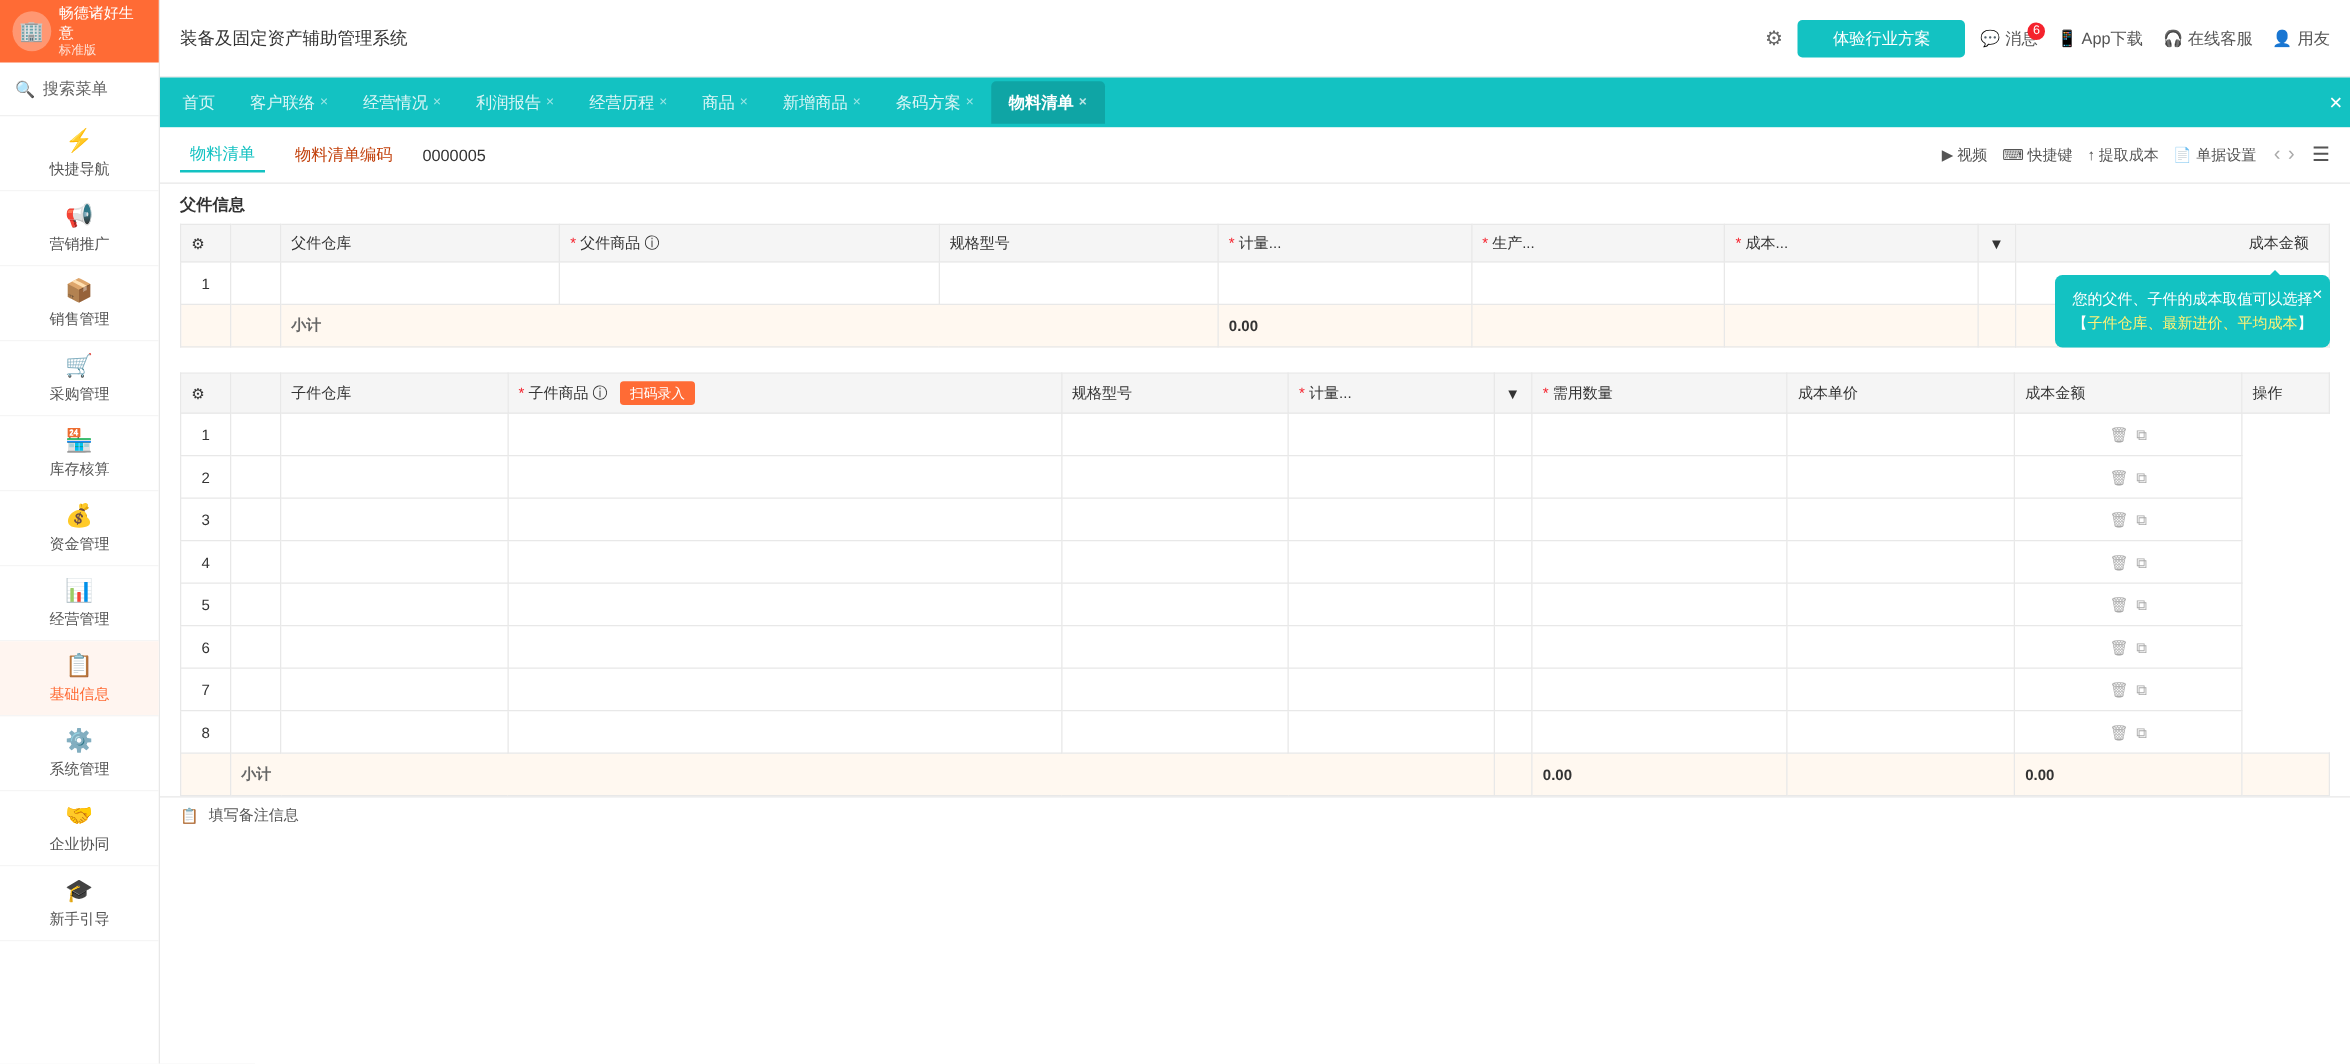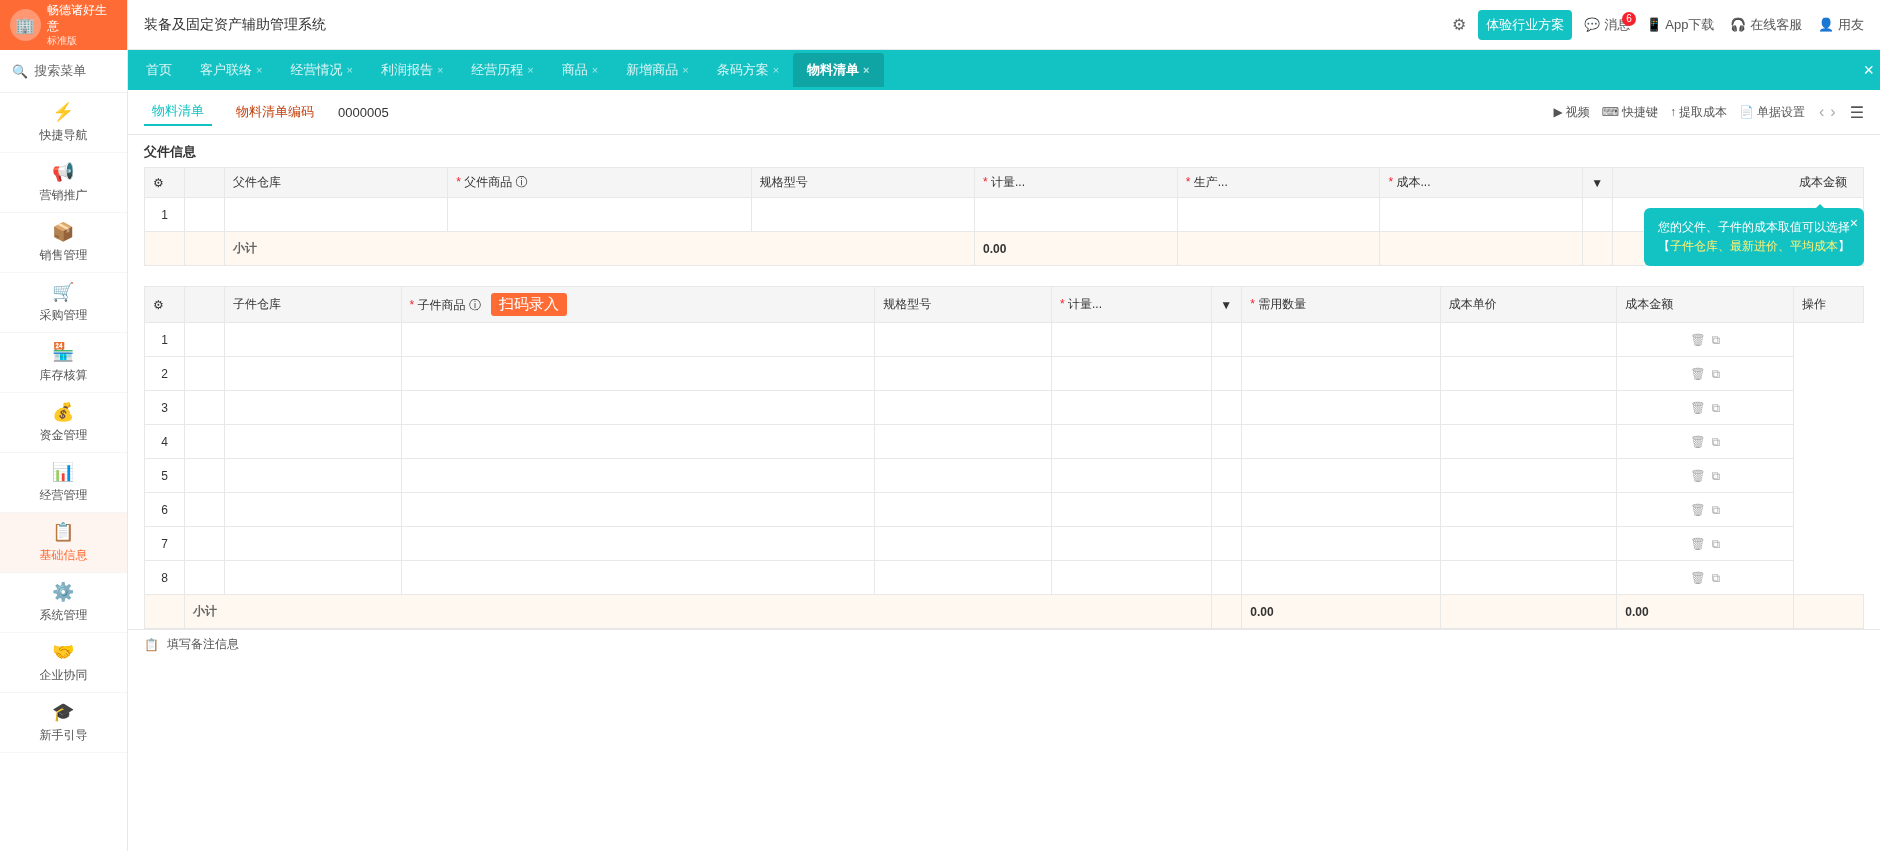--- a/index.html
+++ b/index.html
@@ -68,33 +68,33 @@
     .main {
       flex: 1;
       display: flex;
       flex-direction: column;
       overflow: hidden;
     }
 
     
     .topbar {
       background: #fff;
-      height: 50px;
+      height: 62px;
       display: flex;
       align-items: center;
       padding: 0 16px;
       border-bottom: 1px solid #e8e8e8;
       gap: 12px;
     }
     .topbar-title { font-size: 14px; color: #333; flex: 1; }
     .topbar-btn {
       background: #13c2c2;
       color: #fff;
       border: none;
-      padding: 6px 8px;
+      padding: 6px 28px;
       border-radius: 4px;
       cursor: pointer;
       font-size: 13px;
     }
     .topbar-settings { color: #666; cursor: pointer; font-size: 16px; }
     .topbar-right { display: flex; align-items: center; gap: 16px; color: #555; font-size: 13px; }
     .topbar-badge { position: relative; display: inline-block; }
     .badge-dot {
       position: absolute;
       top: -4px;
@@ -191,21 +191,21 @@
       font-weight: bold;
     }
     .subtotal-label { color: #666; }
     .col-num { width: 40px; text-align: center; color: #999; }
     .scan-btn {
       background: #ff6b35;
       color: #fff;
       border: none;
       padding: 2px 8px;
       border-radius: 3px;
-      font-size: 15px;
+      font-size: 11px;
       cursor: pointer;
     }
     .th-settings { width: 36px; text-align: center; cursor: pointer; }
     .action-icons { display: flex; gap: 6px; justify-content: center; color: #aaa; cursor: pointer; }
 
     
     .tooltip-box {
       position: absolute;
       top: 118px;
       right: 16px;

